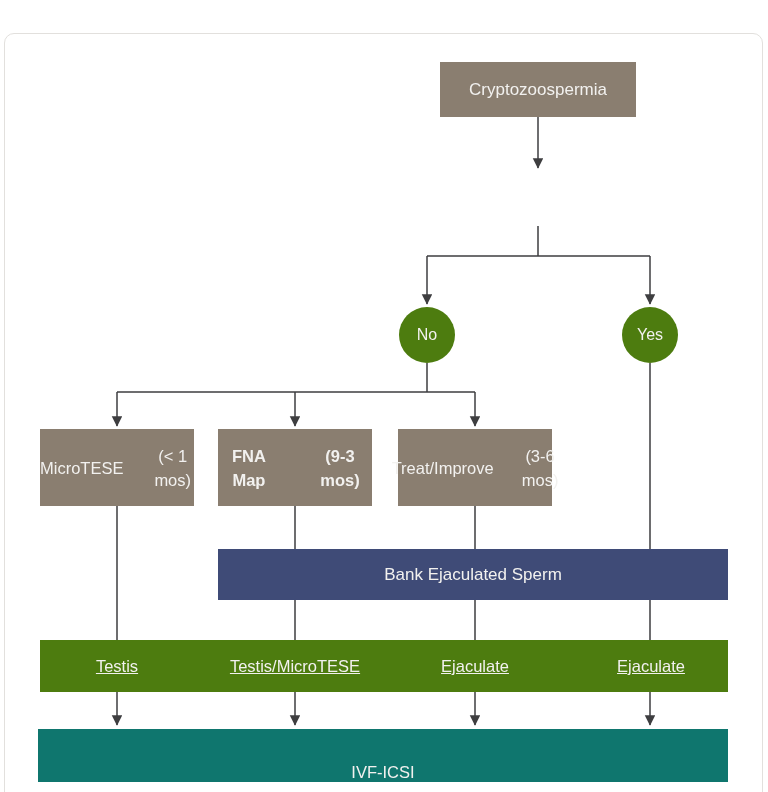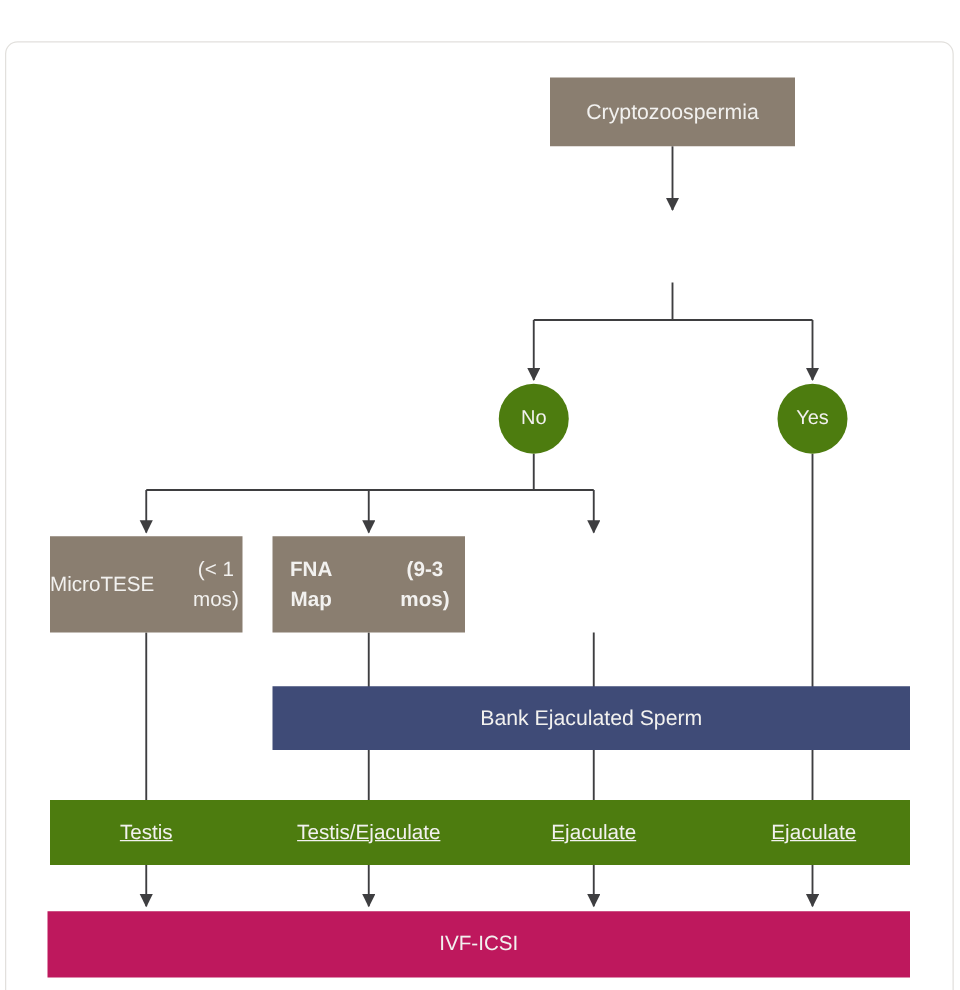--- a/index.html
+++ b/index.html
@@ -79,21 +79,21 @@
     display: flex; align-items: center; justify-content: center;
     transform: translateX(-50%);
     white-space: nowrap;
     text-decoration: underline;
   }
   .src-1 { left: 77px; }
   .src-2 { left: 255px; }
   .src-3 { left: 435px; }
   .src-4 { left: 611px; }
 
-  .ivf-bar { left: 38px; top: 700px; width: 690px; height: 53px; font-size: 16.5px; background: #be185d; }
+  .ivf-bar { left: 38px; top: 700px; width: 690px; height: 53px; font-size: 16.5px; background: #0f766e; align-items: flex-end; }
 </style>
 </head>
 <body>
 
 <div class="canvas">
 
   <div class="border-frame"></div>
 
   <svg class="connectors" width="768" height="792" viewBox="0 0 768 792">
     <defs>
@@ -139,28 +139,32 @@
   <div class="node taupe option-box option-1">
     <span>MicroTESE</span>
     <span>(&lt; 1 mos)</span>
   </div>
 
   <div class="node taupe option-box option-2">
     <span>FNA Map</span>
     <span>(9-3 mos)</span>
   </div>
 
+  <div class="node taupe option-box option-3">
+    <span>Treat/Improve</span>
+    <span>(3-6 mos)</span>
+  </div>
 
   <div class="node navy bank-bar">
     <span>Bank Ejaculated Sperm</span>
   </div>
 
   <div class="node graybg source-bar">
     <span class="source-label src-1">Testis</span>
-    <span class="source-label src-2">Testis/Ejaculate</span>
+    <span class="source-label src-2">Testis/MicroTESE</span>
     <span class="source-label src-3">Ejaculate</span>
     <span class="source-label src-4">Ejaculate</span>
   </div>
 
   <div class="node ivf-bar">
     <span>IVF-ICSI</span>
   </div>
 
 </div>
 

